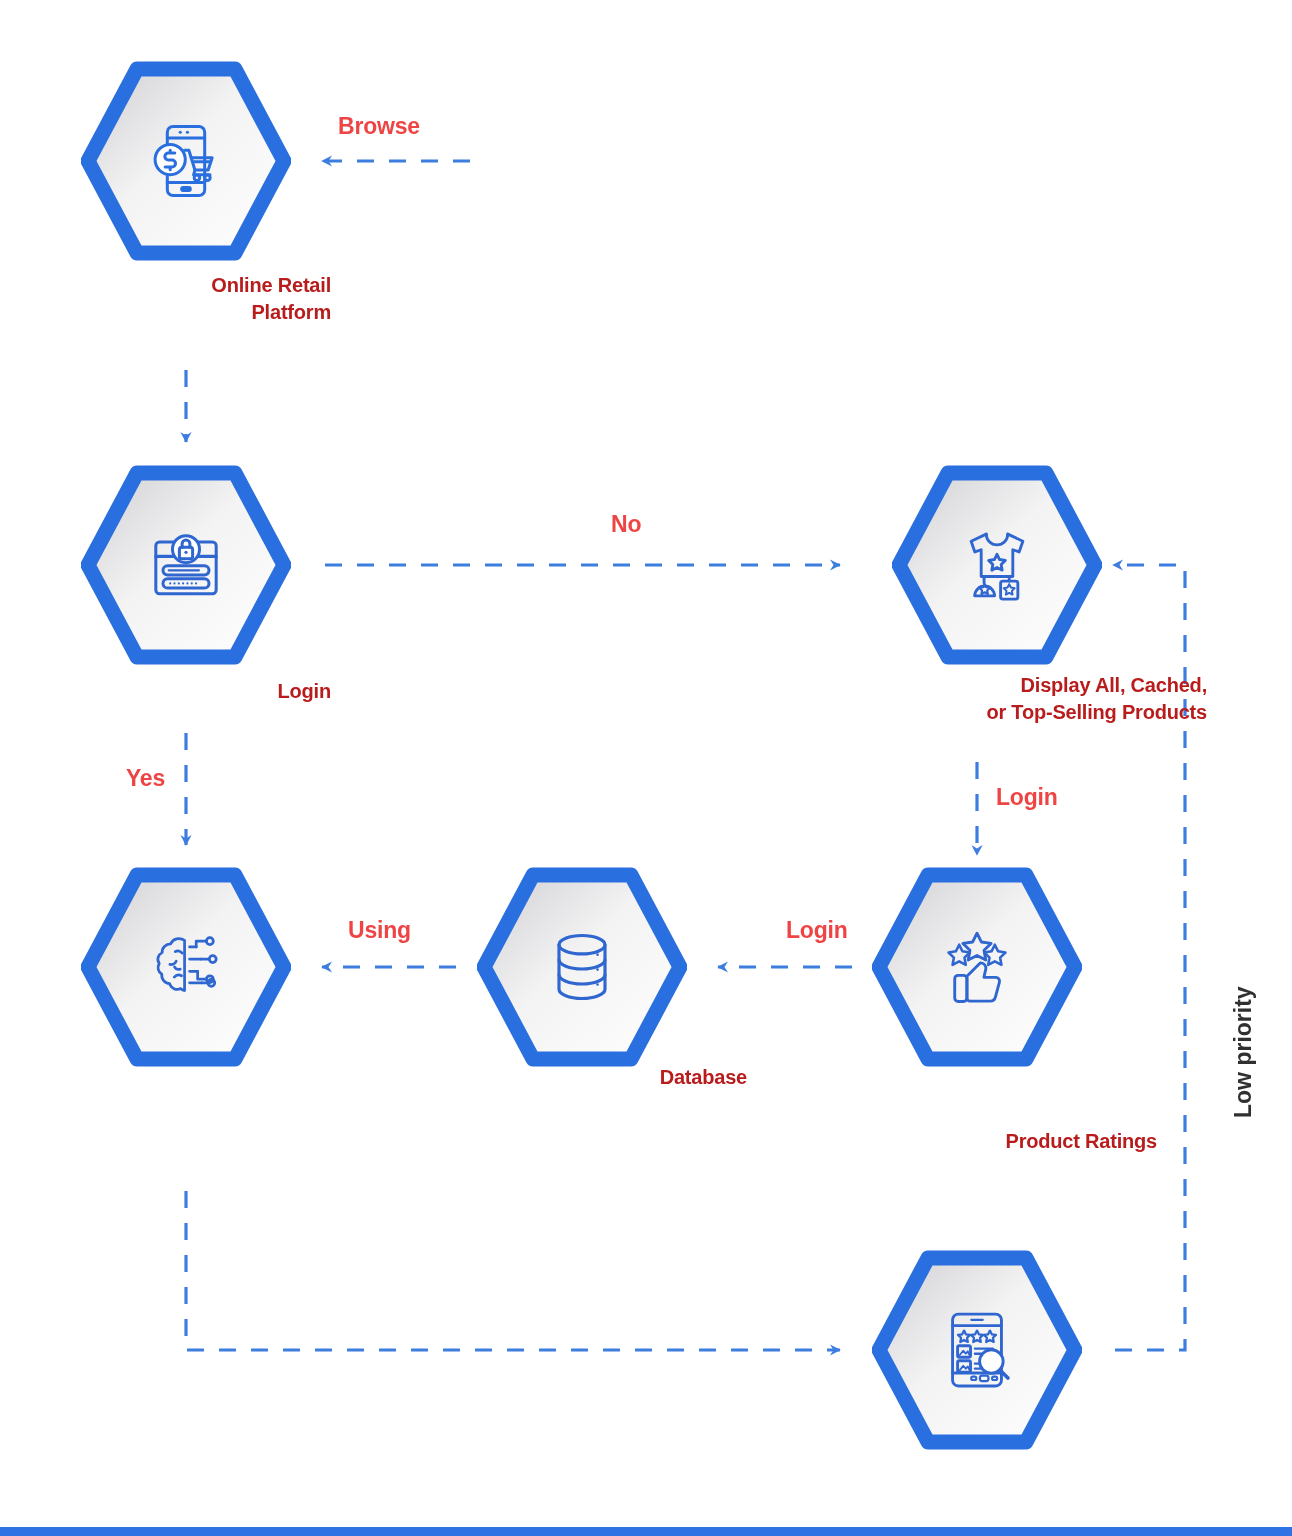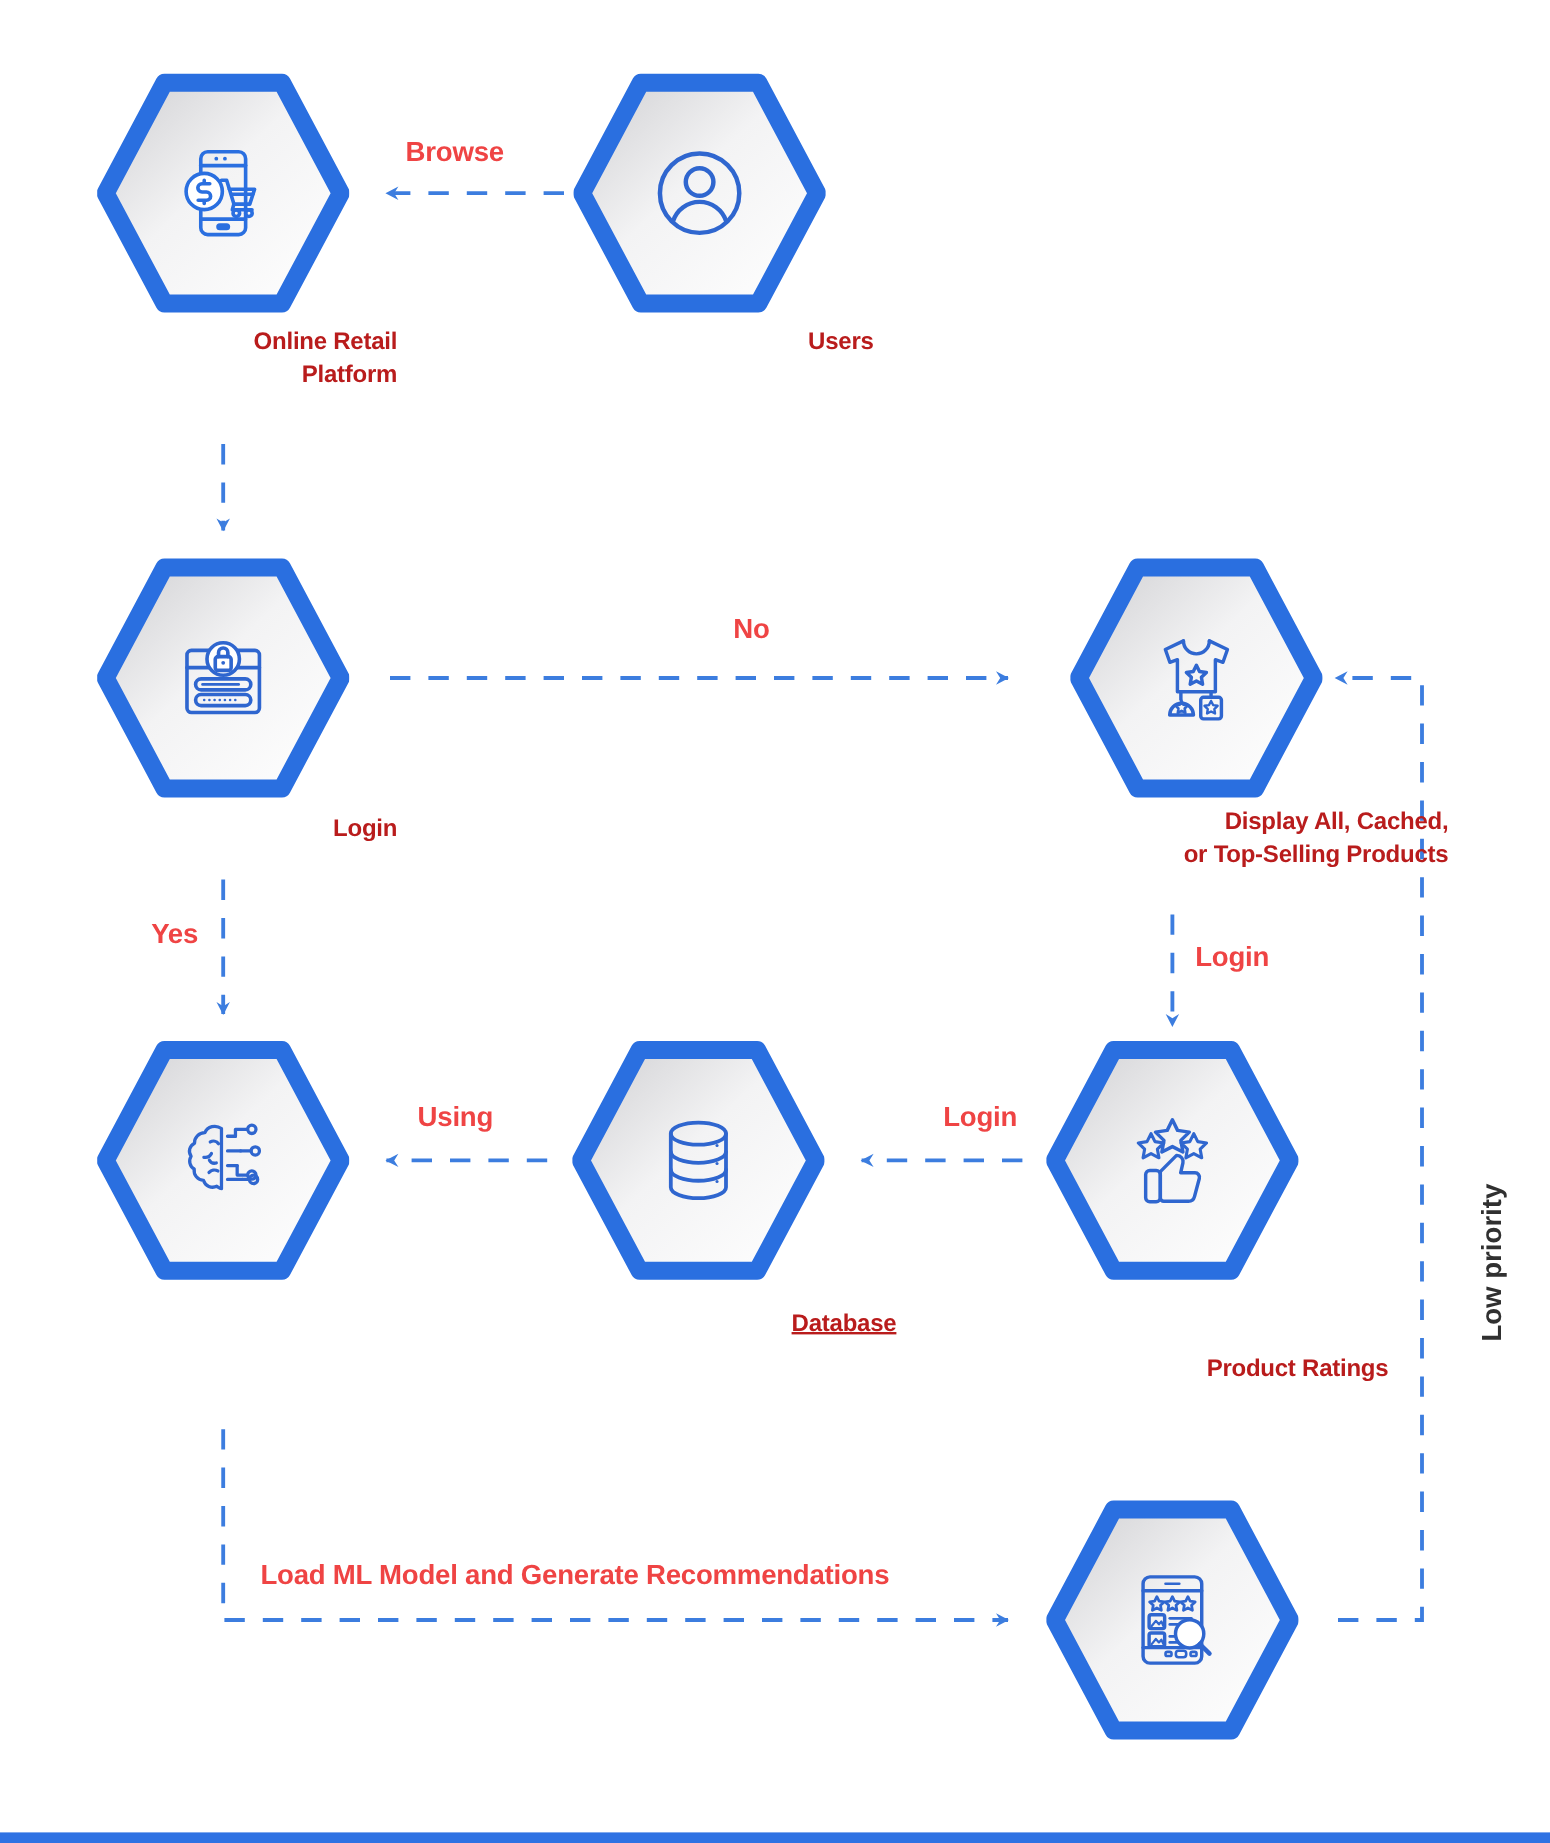--- a/index.html
+++ b/index.html
@@ -109,44 +109,20 @@
           <path d="M38.2 38.3l-.9 3.3h11.4"></path>
           <circle cx="39.6" cy="43.6" r="1.9"></circle>
           <circle cx="46.9" cy="43.6" r="1.9"></circle>
         </svg>
       </div>
     </div>
     <div class="nlabel" style="top:212px;width:290px;">Online Retail
 Platform</div>
   </div>
 
-  <div class="node" style="left:478px;top:60px;">
-    <div class="hexwrap">
-      <div class="hex">
-        <svg viewBox="0 0 210 202">
-          <defs>
-            <linearGradient id="g2" x1="0" y1="0" x2="1" y2="1">
-              <stop offset="0" stop-color="#cfcfd2"></stop>
-                <stop offset=".45" stop-color="#f3f3f4"></stop>
-                <stop offset="1" stop-color="#ffffff"></stop>
-            </linearGradient>
-          </defs>
-          <polygon points="56,9 154,9 203,101 154,193 56,193 7,101" fill="url(#g2)" stroke="#2a6fe0" stroke-width="15" stroke-linejoin="round"></polygon>
-        </svg>
-      </div>
-      <div class="icon">
-        <svg viewBox="0 0 64 64" fill="none" stroke="#2f66cf" stroke-width="2.6" stroke-linecap="round" stroke-linejoin="round">
-          <circle cx="32" cy="32" r="23"></circle>
-          <circle cx="32" cy="25.5" r="8"></circle>
-          <path d="M16.6 48.2a16.2 16.2 0 0130.8 0"></path>
-        </svg>
-      </div>
-    </div>
-    <div class="nlabel" style="top:212px;width:290px;">Users</div>
-  </div>
 
   <div class="node" style="left:81px;top:464px;">
     <div class="hexwrap">
       <div class="hex">
         <svg viewBox="0 0 210 202">
           <defs>
             <linearGradient id="g3" x1="0" y1="0" x2="1" y2="1">
               <stop offset="0" stop-color="#cfcfd2"></stop>
                 <stop offset=".45" stop-color="#f3f3f4"></stop>
                 <stop offset="1" stop-color="#ffffff"></stop>
@@ -261,21 +237,21 @@
           <ellipse cx="32" cy="16.5" rx="16" ry="6.4"></ellipse>
           <path d="M16 16.5v31c0 3.5 7.2 6.4 16 6.4s16-2.9 16-6.4v-31"></path>
           <path d="M16 27c0 3.5 7.2 6.4 16 6.4s16-2.9 16-6.4"></path>
           <path d="M16 37.4c0 3.5 7.2 6.4 16 6.4s16-2.9 16-6.4"></path>
           <circle cx="42.8" cy="23.4" r=".9" fill="#2f66cf" stroke="none"></circle>
           <circle cx="42.8" cy="33.8" r=".9" fill="#2f66cf" stroke="none"></circle>
           <circle cx="42.8" cy="44.2" r=".9" fill="#2f66cf" stroke="none"></circle>
         </svg>
       </div>
     </div>
-    <div class="nlabel" style="top:224px;width:330px;text-decoration:underline;">Database</div>
+    <div class="nlabel" style="top:198px;width:330px;">Database</div>
   </div>
 
   <div class="node" style="left:872px;top:866px;">
     <div class="hexwrap">
       <div class="hex">
         <svg viewBox="0 0 210 202">
           <defs>
             <linearGradient id="g7" x1="0" y1="0" x2="1" y2="1">
               <stop offset="0" stop-color="#cfcfd2"></stop>
                 <stop offset=".45" stop-color="#f3f3f4"></stop>
@@ -348,18 +324,17 @@
   <div class="elabel" style="left:611px;top:511px;">No</div>
 
   <div class="elabel" style="left:126px;top:765px;">Yes</div>
 
   <div class="elabel" style="left:996px;top:784px;">Login</div>
 
   <div class="elabel" style="left:786px;top:917px;">Login</div>
 
   <div class="elabel" style="left:348px;top:917px;">Using</div>
 
-  <div class="elabel" style="left:217px;top:1299px;">Load ML Model and Generate Recommendations</div>
 
   <div class="vlabel" style="left:1230px;top:1118px;">Low priority</div>
 
   <div id="bottombar"></div>
 </div>
 
 </body></html>

